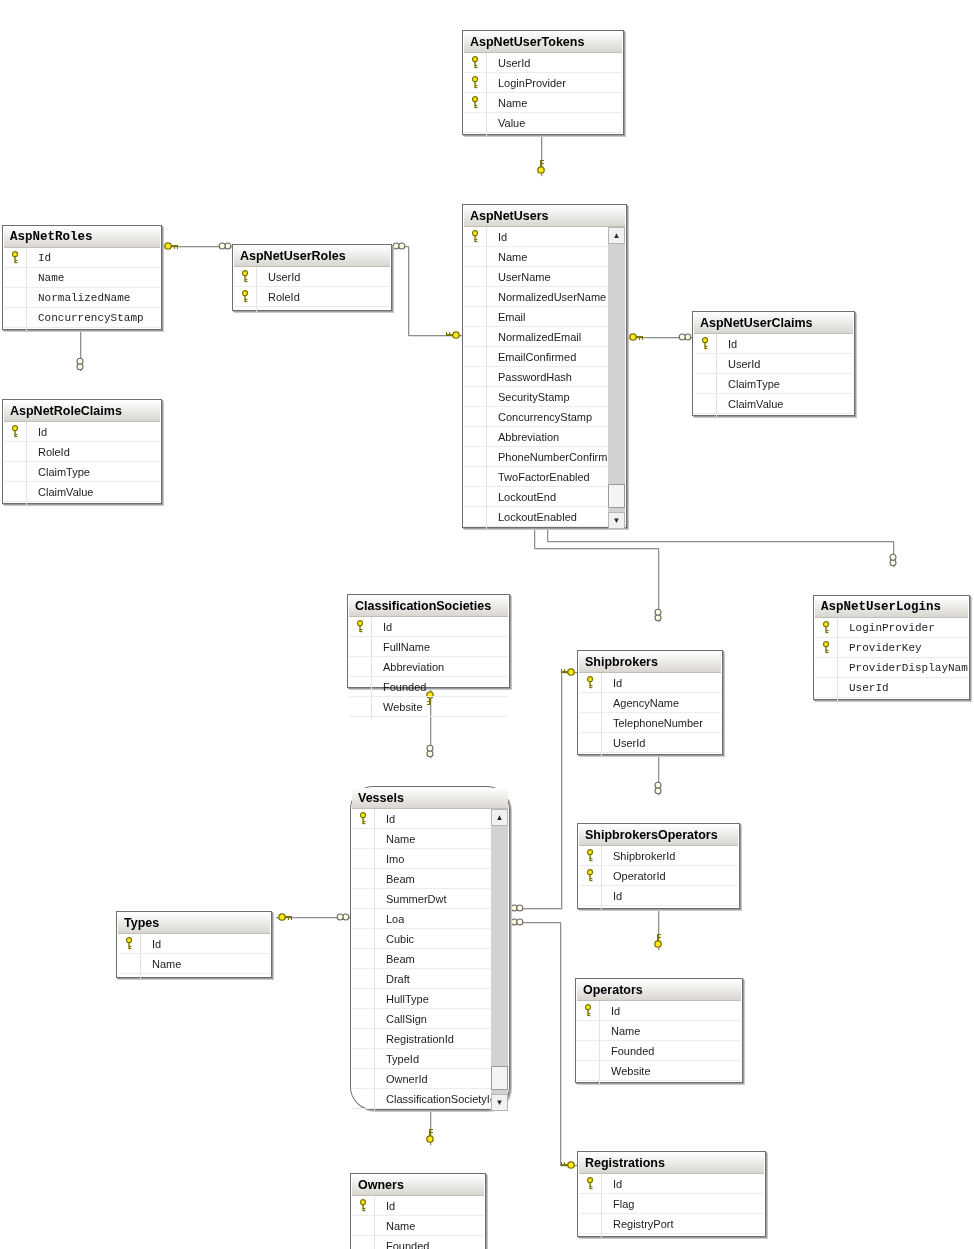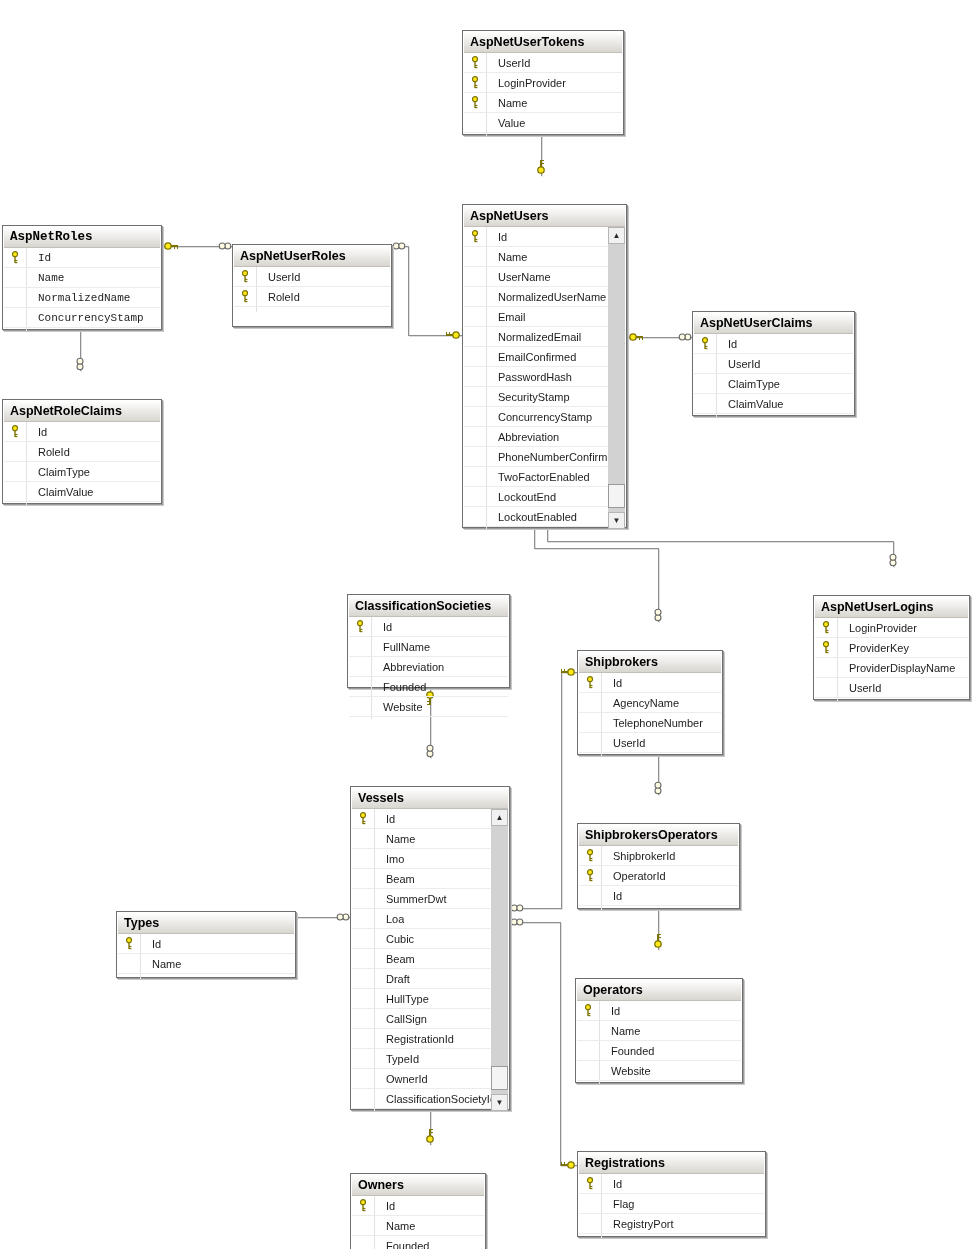--- a/index.html
+++ b/index.html
@@ -348,21 +348,21 @@
             <div class="col-row">
               <div class="key-cell"></div>
               <div class="col-name">ConcurrencyStamp</div>
             </div>
             <div class="col-row pad-strip" style="border-bottom: none;">
               <div class="key-cell"></div>
             </div>
           </div>
         </div>
       </div>
-      <div class="tbl" style="left: 232px; top: 216px; width: 160px; height: 83px;">
+      <div class="tbl" style="left: 232px; top: 216px; width: 160px; height: 67px;">
         <div class="tbl-header">AspNetUserRoles</div>
         <div class="tbl-body" style="height: 45px;">
           <div class="rows">
             <div class="col-row">
               <div class="key-cell">
                 <svg width="10" height="13" viewBox="0 0 10 13">
                   <circle cx="5" cy="3.2" r="2.5" fill="#ffe81a" stroke="#7c7400" stroke-width="1.2"></circle>
                   <line x1="5" y1="5.8" x2="5" y2="12" stroke="#7c7400" stroke-width="1.4"></line>
                   <line x1="5" y1="9.5" x2="7.4" y2="9.5" stroke="#7c7400" stroke-width="1.2"></line>
                   <line x1="5" y1="11.6" x2="7.4" y2="11.6" stroke="#7c7400" stroke-width="1.2"></line>
@@ -483,21 +483,21 @@
             <div class="col-row">
               <div class="key-cell"></div>
               <div class="col-name">Website</div>
             </div>
             <div class="col-row pad-strip" style="border-bottom: none;">
               <div class="key-cell"></div>
             </div>
           </div>
         </div>
       </div>
-      <div class="tbl" style="left: 813px; top: 567px; width: 157px; height: 105px;">
+      <div class="tbl" style="left: 813px; top: 567px; width: 157px; height: 105px; font-family: Liberation Mono, monospace;">
         <div class="tbl-header">AspNetUserLogins</div>
         <div class="tbl-body" style="height: 83px;">
           <div class="rows">
             <div class="col-row">
               <div class="key-cell">
                 <svg width="10" height="13" viewBox="0 0 10 13">
                   <circle cx="5" cy="3.2" r="2.5" fill="#ffe81a" stroke="#7c7400" stroke-width="1.2"></circle>
                   <line x1="5" y1="5.8" x2="5" y2="12" stroke="#7c7400" stroke-width="1.4"></line>
                   <line x1="5" y1="9.5" x2="7.4" y2="9.5" stroke="#7c7400" stroke-width="1.2"></line>
                   <line x1="5" y1="11.6" x2="7.4" y2="11.6" stroke="#7c7400" stroke-width="1.2"></line>
@@ -592,21 +592,21 @@
             <div class="col-row">
               <div class="key-cell"></div>
               <div class="col-name">Id</div>
             </div>
             <div class="col-row pad-strip" style="border-bottom: none;">
               <div class="key-cell"></div>
             </div>
           </div>
         </div>
       </div>
-      <div class="tbl" style="left: 350px; top: 758px; width: 160px; height: 324px;">
+      <div class="tbl" style="left: 350px; top: 758px; width: 160px; height: 324px; border-radius: 23px;">
         <div class="tbl-header">Vessels</div>
         <div class="tbl-body" style="height: 302px;">
           <div class="rows with-sb">
             <div class="col-row">
               <div class="key-cell">
                 <svg width="10" height="13" viewBox="0 0 10 13">
                   <circle cx="5" cy="3.2" r="2.5" fill="#ffe81a" stroke="#7c7400" stroke-width="1.2"></circle>
                   <line x1="5" y1="5.8" x2="5" y2="12" stroke="#7c7400" stroke-width="1.4"></line>
                   <line x1="5" y1="9.5" x2="7.4" y2="9.5" stroke="#7c7400" stroke-width="1.2"></line>
                   <line x1="5" y1="11.6" x2="7.4" y2="11.6" stroke="#7c7400" stroke-width="1.2"></line>
@@ -674,21 +674,21 @@
               <div class="key-cell"></div>
             </div>
           </div>
           <div class="sb">
             <div class="sb-btn up">▲</div>
             <div class="sb-thumb"></div>
             <div class="sb-btn down">▼</div>
           </div>
         </div>
       </div>
-      <div class="tbl" style="left: 116px; top: 883px; width: 180px; height: 67px;">
+      <div class="tbl" style="left: 116px; top: 883px; width: 156px; height: 67px;">
         <div class="tbl-header">Types</div>
         <div class="tbl-body" style="height: 45px;">
           <div class="rows">
             <div class="col-row">
               <div class="key-cell">
                 <svg width="10" height="13" viewBox="0 0 10 13">
                   <circle cx="5" cy="3.2" r="2.5" fill="#ffe81a" stroke="#7c7400" stroke-width="1.2"></circle>
                   <line x1="5" y1="5.8" x2="5" y2="12" stroke="#7c7400" stroke-width="1.4"></line>
                   <line x1="5" y1="9.5" x2="7.4" y2="9.5" stroke="#7c7400" stroke-width="1.2"></line>
                   <line x1="5" y1="11.6" x2="7.4" y2="11.6" stroke="#7c7400" stroke-width="1.2"></line>

